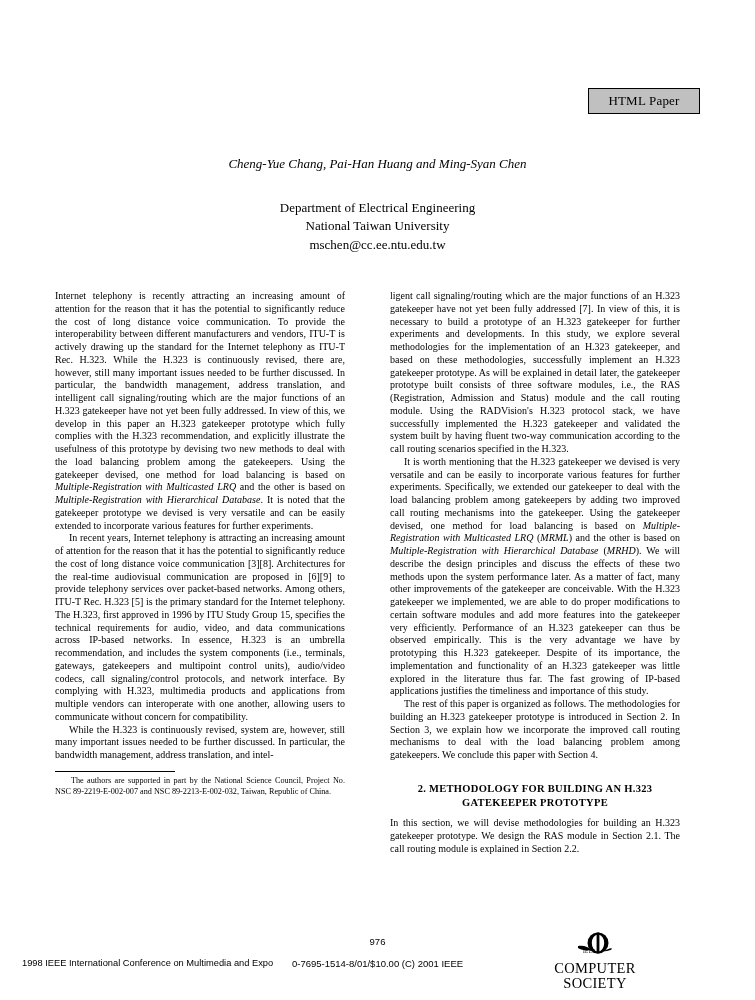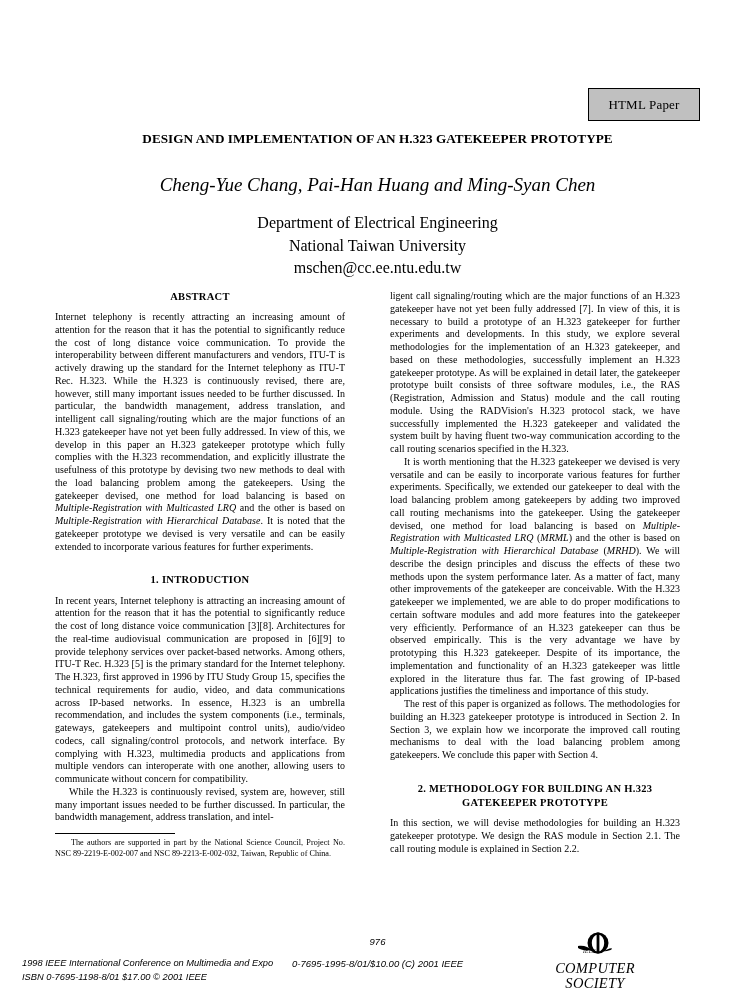--- a/index.html
+++ b/index.html
@@ -22,21 +22,21 @@
     width: 755px;
     height: 1000px;
   }
 
   
   .badge-wrap {
     position: absolute;
     left: 588px;
     top: 88px;
     width: 112px;
-    height: 33px;
+    height: 26px;
   }
   .badge {
     width: 100%;
     height: 100%;
     box-sizing: border-box;
     background: #c0c0c0;
     border: 1px solid #000000;
     display: flex;
     align-items: center;
     justify-content: center;
@@ -54,27 +54,27 @@
   }
   .paper-title {
     font-size: 13.2px;
     font-weight: bold;
     letter-spacing: .05px;
     margin: 0;
     line-height: 1.3;
   }
   .authors {
     font-style: italic;
-    font-size: 19px;
+    font-size: 13px;
     margin-top: 26px;
     line-height: 1.3;
   }
   .affiliation {
-    margin-top: 14px;
-    font-size: 16px;
+    margin-top: 26px;
+    font-size: 13px;
     line-height: 1.42;
   }
   .affiliation div { }
 
   
   .columns {
     position: absolute;
     left: 55px;
     top: 290px;
     width: 645px;
@@ -125,21 +125,20 @@
     text-indent: 16px;
   }
 
   
   .footer {
     position: absolute;
     left: 0;
     top: 930px;
     width: 670px;
     height: 70px;
-    font-style: italic;
   }
   .pagenum {
     position: absolute;
     left: 0; top: 6px;
     width: 755px;
     text-align: center;
     font-family: "Liberation Sans", sans-serif;
     font-size: 9.5px;
   }
   .footer-left {
@@ -184,36 +183,33 @@
 </head>
 <body>
 
 <div class="page">
 
   <div class="badge-wrap">
     <div class="badge">HTML Paper</div>
   </div>
 
   <div class="titleblock">
-    <h1 class="paper-title">DESIGN AND IMPLEMENTATION OF AN H.323 GATEKEEPER PROTOTYPE</h1>
     <div class="authors">Cheng-Yue Chang, Pai-Han Huang and Ming-Syan Chen</div>
     <div class="affiliation">
       <div>Department of Electrical Engineering</div>
       <div>National Taiwan University</div>
       <div>mschen@cc.ee.ntu.edu.tw</div>
     </div>
   </div>
 
   <div class="columns">
 
     <div class="col col-left">
-      <div class="sec-head">ABSTRACT</div>
       <p class="body noindent"><span>Internet telephony is recently attracting an increasing amount of attention for the reason that it has the potential to significantly reduce the cost of long distance voice communication. To provide the interoperability between different manufacturers and vendors, ITU-T is actively drawing up the standard for the Internet telephony as ITU-T Rec. H.323. While the H.323 is continuously revised, there are, however, still many important issues needed to be further discussed. In particular, the bandwidth management, address translation, and intelligent call signaling/routing which are the major functions of an H.323 gatekeeper have not yet been fully addressed. In view of this, we develop in this paper an H.323 gatekeeper prototype which fully complies with the H.323 recommendation, and explicitly illustrate the usefulness of this prototype by devising two new methods to deal with the load balancing problem among the gatekeepers. Using the gatekeeper devised, one method for load balancing is based on </span><i>Multiple-Registration with Multicasted LRQ</i><span> and the other is based on </span><i>Multiple-Registration with Hierarchical Database</i><span>. It is noted that the gatekeeper prototype we devised is very versatile and can be easily extended to incorporate various features for further experiments.</span></p>
 
-      <div class="sec-head spaced-top">1.  INTRODUCTION</div>
       <p class="body noindent">In recent years, Internet telephony is attracting an increasing amount of attention for the reason that it has the potential to significantly reduce the cost of long distance voice communication [3][8]. Architectures for the real-time audiovisual communication are proposed in [6][9] to provide telephony services over packet-based networks. Among others, ITU-T Rec. H.323 [5] is the primary standard for the Internet telephony. The H.323, first approved in 1996 by ITU Study Group 15, specifies the technical requirements for audio, video, and data communications across IP-based networks. In essence, H.323 is an umbrella recommendation, and includes the system components (i.e., terminals, gateways, gatekeepers and multipoint control units), audio/video codecs, call signaling/control protocols, and network interface. By complying with H.323, multimedia products and applications from multiple vendors can interoperate with one another, allowing users to communicate without concern for compatibility.</p>
       <p class="body">While the H.323 is continuously revised, system are, however, still many important issues needed to be further discussed. In particular, the bandwidth management, address translation, and intel-</p>
 
       <div class="footnote-rule"></div>
       <p class="footnote">The authors are supported in part by the National Science Council, Project No. NSC 89-2219-E-002-007 and NSC 89-2213-E-002-032, Taiwan, Republic of China.</p>
     </div>
 
     <div class="col col-right">
       <p class="body noindent">ligent call signaling/routing which are the major functions of an H.323 gatekeeper have not yet been fully addressed [7]. In view of this, it is necessary to build a prototype of an H.323 gatekeeper for further experiments and developments. In this study, we explore several methodologies for the implementation of an H.323 gatekeeper, and based on these methodologies, successfully implement an H.323 gatekeeper prototype. As will be explained in detail later, the gatekeeper prototype built consists of three software modules, i.e., the RAS (Registration, Admission and Status) module and the call routing module. Using the RADVision's H.323 protocol stack, we have successfully implemented the H.323 gatekeeper and validated the system built by having fluent two-way communication according to the call routing scenarios specified in the H.323.</p>
 
@@ -226,24 +222,23 @@
       <p class="body noindent">In this section, we will devise methodologies for building an H.323 gatekeeper prototype. We design the RAS module in Section 2.1. The call routing module is explained in Section 2.2.</p>
     </div>
 
   </div>
 
   <div class="footer">
     <div class="pagenum">976</div>
 
     <div class="footer-left">
       <div>1998 IEEE International Conference on Multimedia and Expo</div>
-      <div>ISBN 0-7695-1198-8/01 $17.00 © 2001 IEEE</div>
-    </div>
-
-    <div class="footer-center">0-7695-1995-8/01/$10.00 (C) 2001 IEEE</div>
+    </div>
+
+    <div class="footer-center">0-7695-1514-8/01/$10.00 (C) 2001 IEEE</div>
 
     <div class="footer-logo">
       <div class="logo-mark">
         <svg width="46" height="28" viewBox="0 0 46 28" aria-hidden="true">
           <ellipse cx="26" cy="11" rx="10.5" ry="10.5" fill="#000000"></ellipse>
           <ellipse cx="26" cy="11" rx="6.2" ry="8.6" fill="#ffffff"></ellipse>
           <rect x="24.6" y="0.5" width="2.8" height="21" fill="#000000"></rect>
           <path d="M6 14 C 12 13, 16 15, 20 18 C 14 19, 9 18, 6 16 Z" fill="#000000"></path>
           <path d="M40 17 C 38 18.5, 35 19.5, 32 19.2 C 34.5 17.5, 37 16.5, 39.5 16.2 Z" fill="#000000"></path>
           <text x="11" y="20.5" font-family="Liberation Serif, serif" font-size="5.4" fill="#000000" letter-spacing="0.3">IEEE</text>

